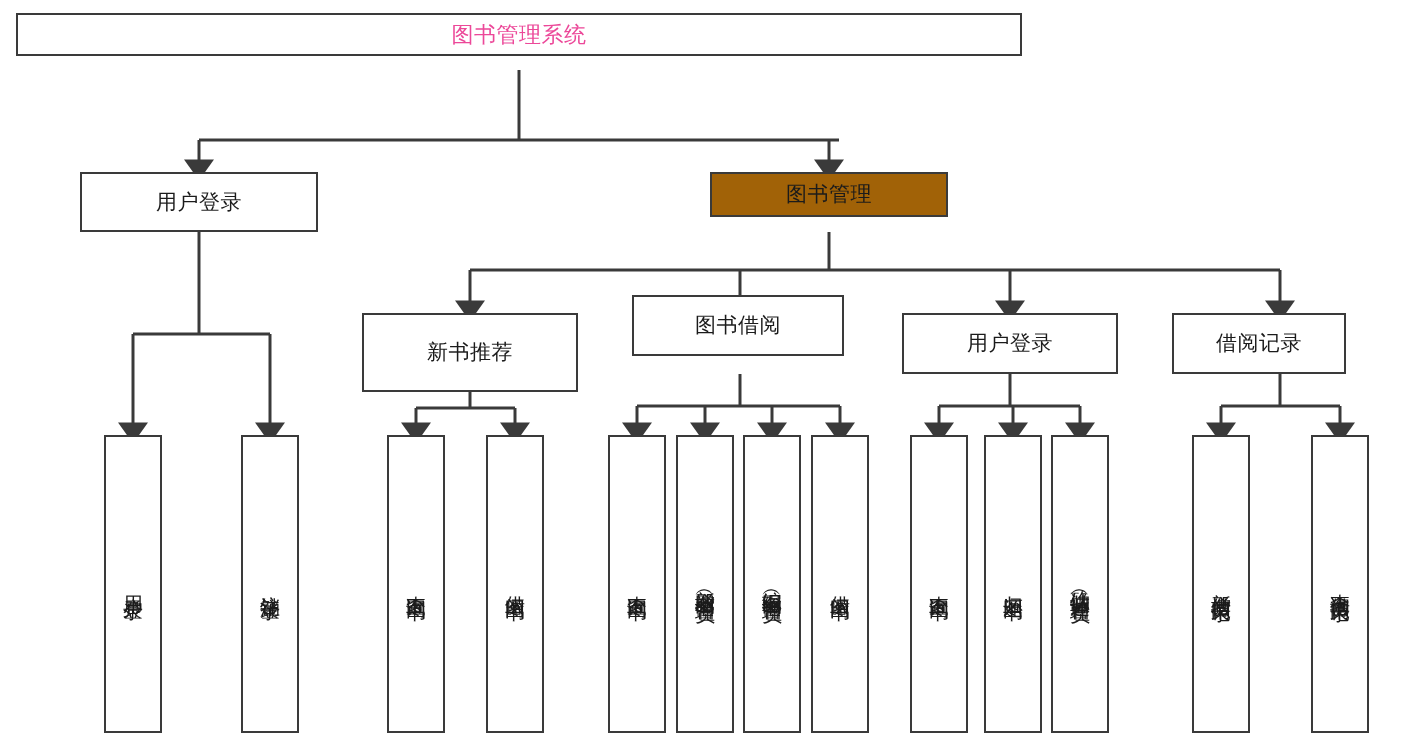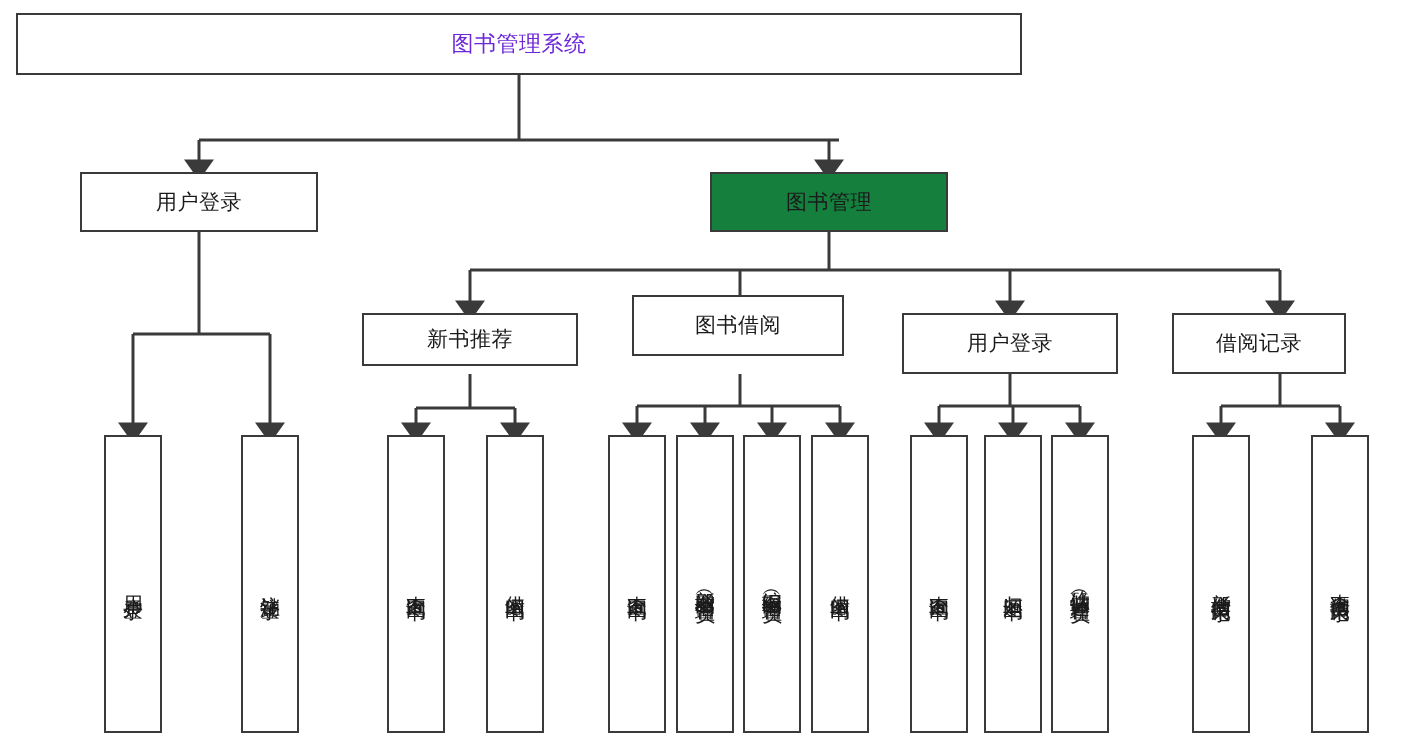--- a/index.html
+++ b/index.html
@@ -123,32 +123,32 @@
       <path d="M1013,406 L1013,429" marker-end="url(#arrow)"></path>
       <path d="M1080,406 L1080,429" marker-end="url(#arrow)"></path>
 
       <path d="M1280,374 L1280,406"></path>
       <path d="M1221,406 L1340,406"></path>
       <path d="M1221,406 L1221,429" marker-end="url(#arrow)"></path>
       <path d="M1340,406 L1340,429" marker-end="url(#arrow)"></path>
     </g>
   </svg>
 
-  <div class="node horiz root" style="left: 16px; top: 13px; width: 1006px; height: 62px; border-color: rgb(58, 58, 58); background: rgb(255, 255, 255); color: #6d28d9;">
+  <div class="node horiz root" style="left: 16px; top: 13px; width: 1006px; height: 43px; border-color: rgb(58, 58, 58); background: rgb(255, 255, 255); color: #ec4899;">
     <span class="label">图书管理系统</span>
   </div>
 
   <div class="node horiz" style="left: 80px; top: 172px; width: 238px; height: 60px; border-color: rgb(58, 58, 58); background: rgb(255, 255, 255); color: rgb(27, 27, 27);">
     <span class="label">用户登录</span>
   </div>
-  <div class="node horiz" style="left: 710px; top: 172px; width: 238px; height: 60px; border-color: rgb(58, 58, 58); background: #15803d; color: rgb(27, 27, 27);">
+  <div class="node horiz" style="left: 710px; top: 172px; width: 238px; height: 45px; border-color: rgb(58, 58, 58); background: #a16207; color: rgb(27, 27, 27);">
     <span class="label">图书管理</span>
   </div>
 
-  <div class="node horiz" style="left: 362px; top: 313px; width: 216px; height: 53px; border-color: rgb(58, 58, 58); background: rgb(255, 255, 255); color: rgb(27, 27, 27);">
+  <div class="node horiz" style="left: 362px; top: 313px; width: 216px; height: 79px; border-color: rgb(58, 58, 58); background: rgb(255, 255, 255); color: rgb(27, 27, 27);">
     <span class="label">新书推荐</span>
   </div>
   <div class="node horiz" style="left: 632px; top: 295px; width: 212px; height: 61px; border-color: rgb(58, 58, 58); background: rgb(255, 255, 255); color: rgb(27, 27, 27);">
     <span class="label">图书借阅</span>
   </div>
   <div class="node horiz" style="left: 902px; top: 313px; width: 216px; height: 61px; border-color: rgb(58, 58, 58); background: rgb(255, 255, 255); color: rgb(27, 27, 27);">
     <span class="label">用户登录</span>
   </div>
   <div class="node horiz" style="left: 1172px; top: 313px; width: 174px; height: 61px; border-color: rgb(58, 58, 58); background: rgb(255, 255, 255); color: rgb(27, 27, 27);">
     <span class="label">借阅记录</span>

